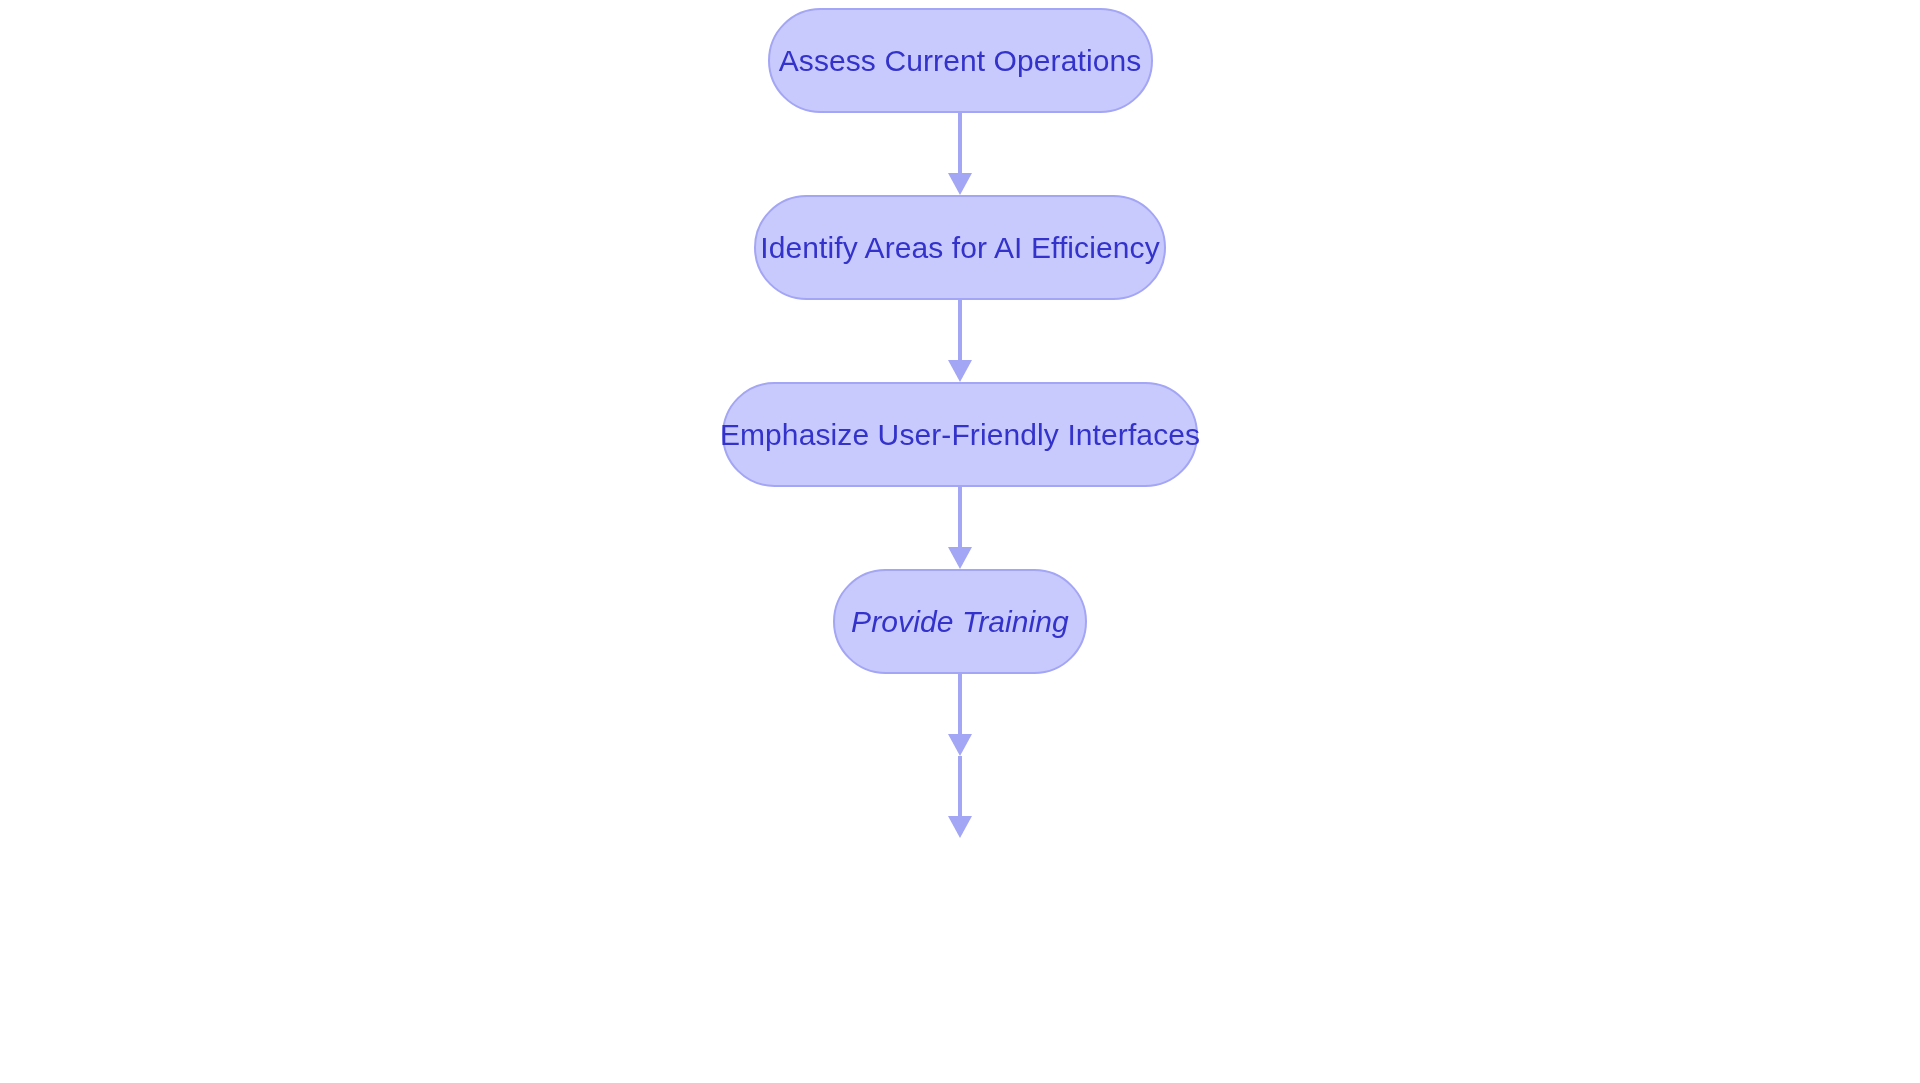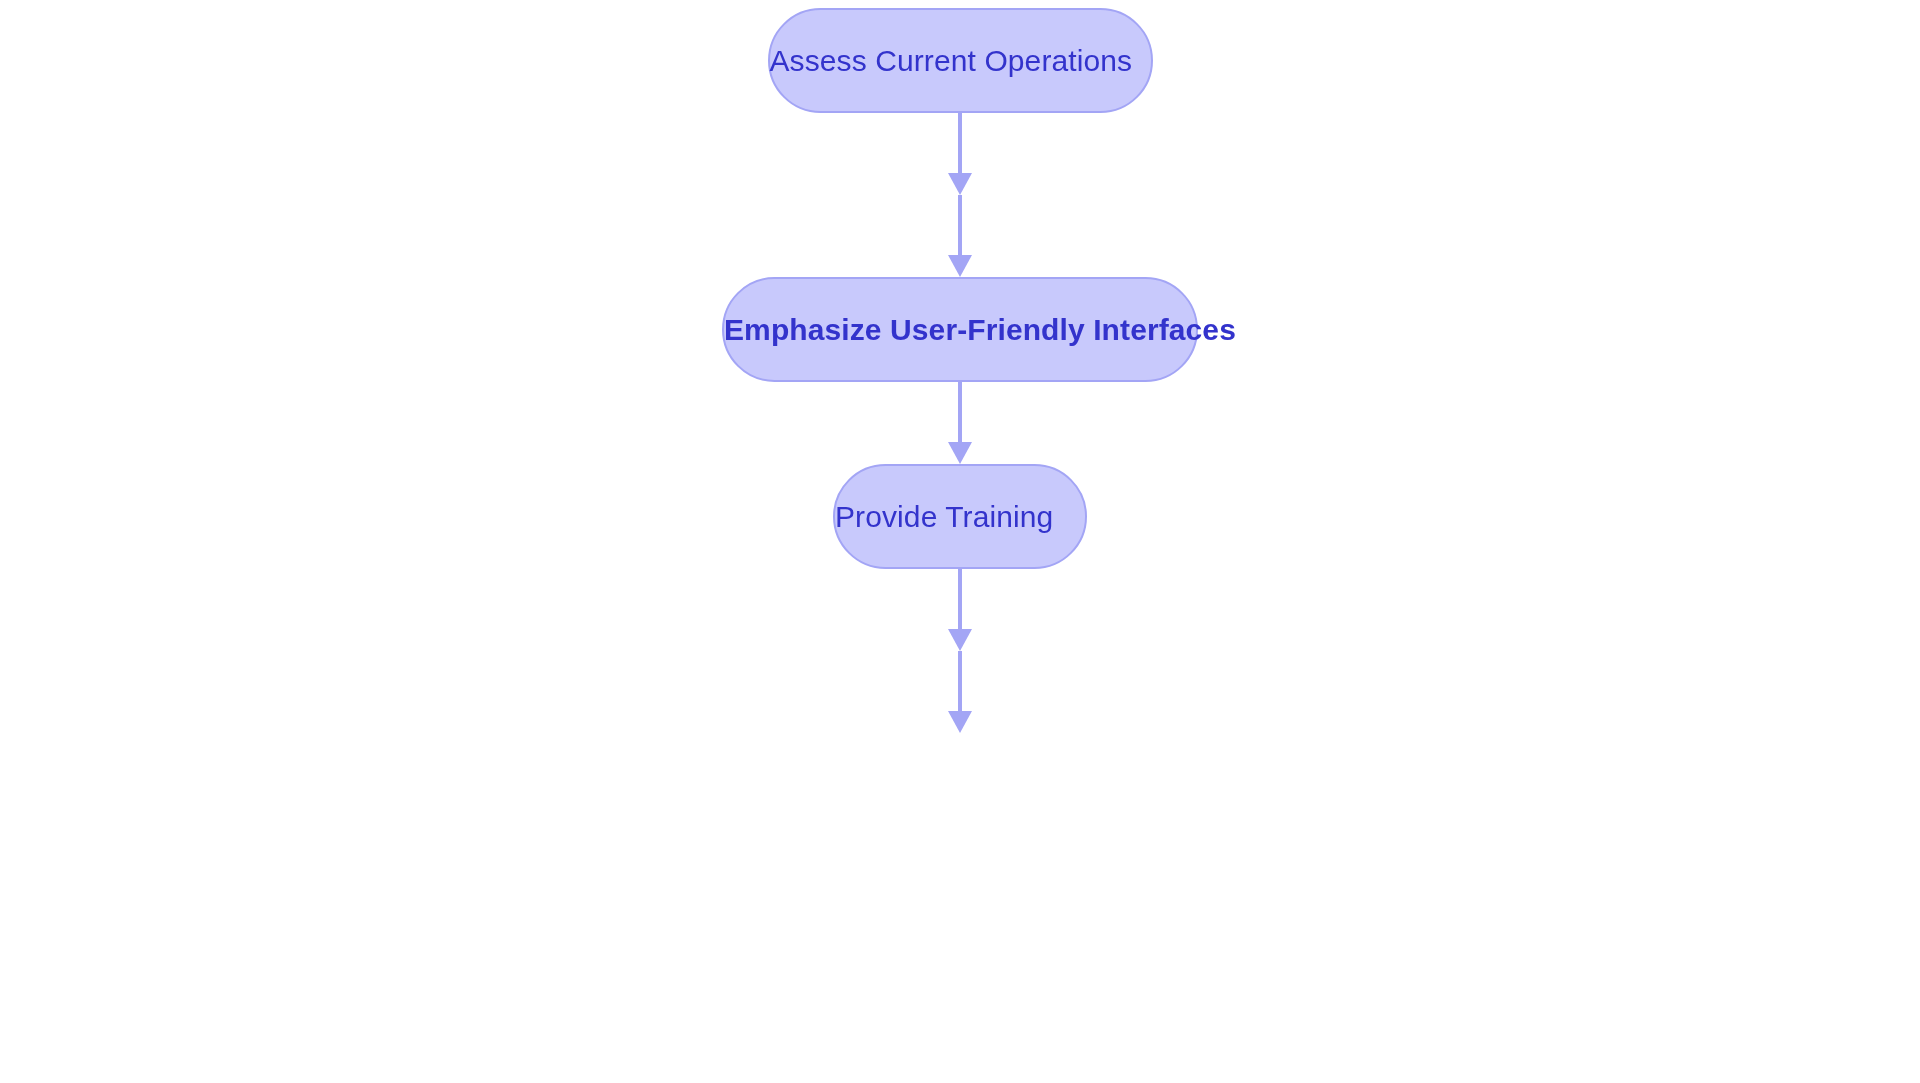--- a/index.html
+++ b/index.html
@@ -37,30 +37,31 @@
     background: #c8c9fc;
     border: 2px solid #a3a5f5;
     border-radius: 999px;
     color: #3333cc;
     font-size: 30px;
     font-weight: 400;
     letter-spacing: 0.1px;
     white-space: nowrap;
     display: flex;
     align-items: center;
+    justify-content: center;
     flex: 0 0 auto;
   }
 
   
   .node-h { height: 105px; }
 
   .n0 { width: 385px; margin-top: 8px; }
   .n1 { width: 412px; }
-  .n2 { width: 476px; font-weight: bold; }
-  .n3 { width: 254px; }
+  .n2 { width: 476px; }
+  .n3 { width: 254px; font-style: italic; }
   .n4 { width: 478px; }
   .n5 { width: 406px; }
 
   .connector {
     position: relative;
     width: 26px;
     height: 82px;
     flex: 0 0 auto;
   }
   .connector .line {
@@ -92,20 +93,23 @@
 
     <div class="node node-h n0">
       <span>Assess Current Operations</span>
     </div>
 
     <div class="connector">
       <div class="line"></div>
       <div class="head"></div>
     </div>
 
+    <div class="node node-h n1">
+      <span>Identify Areas for AI Efficiency</span>
+    </div>
 
     <div class="connector">
       <div class="line"></div>
       <div class="head"></div>
     </div>
 
     <div class="node node-h n2">
       <span>Emphasize User-Friendly Interfaces</span>
     </div>
 

